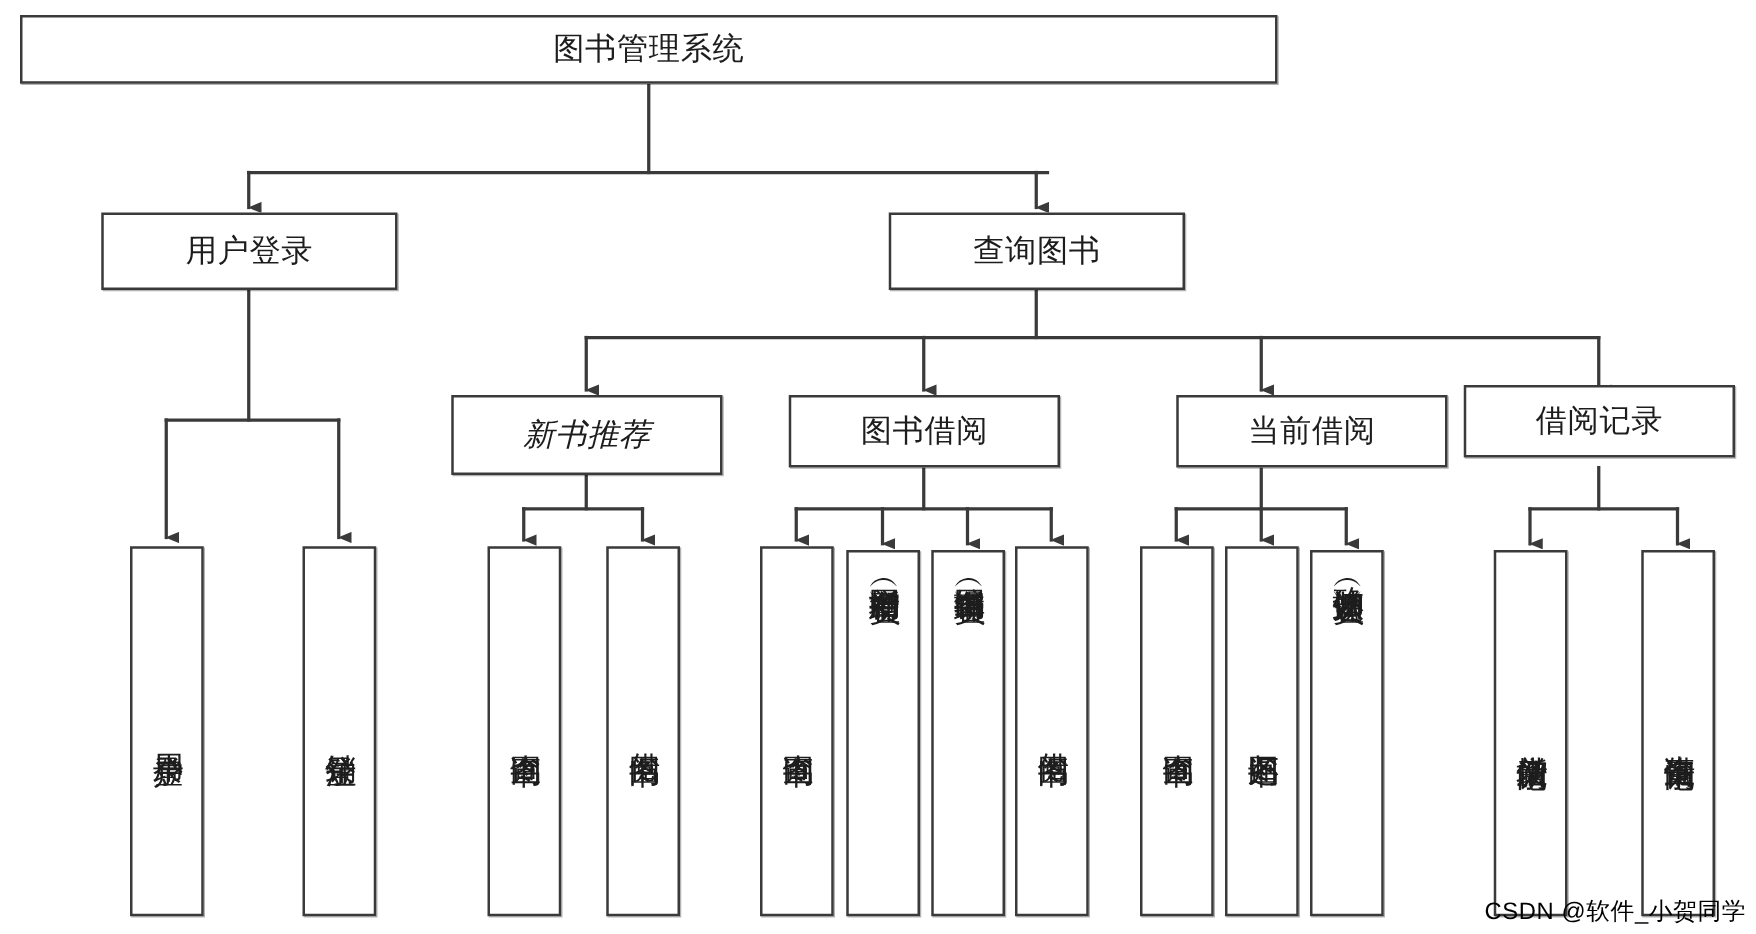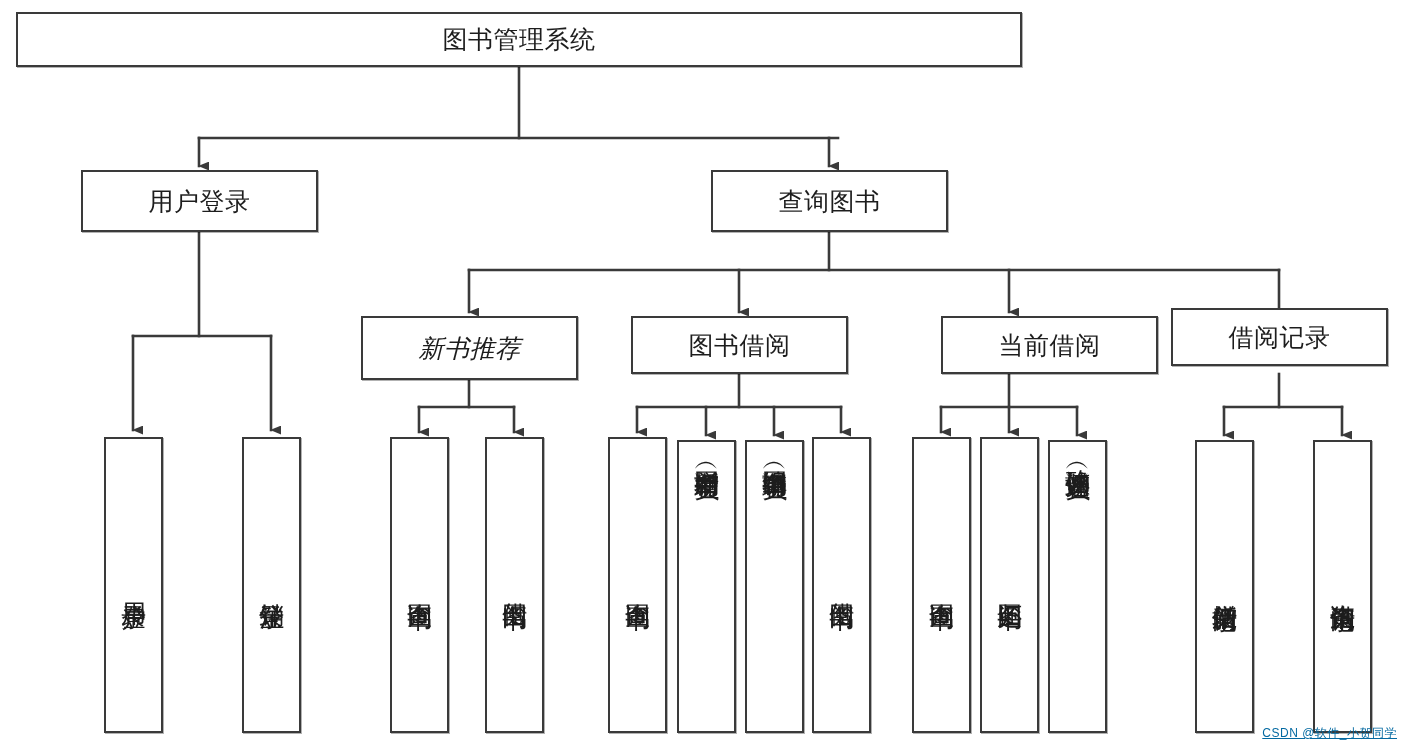--- a/index.html
+++ b/index.html
@@ -56,26 +56,25 @@
     white-space: nowrap;
   }
   .node-v.center-v {
     align-items: center;
     padding-top: 0;
   }
   #watermark {
     position: absolute;
     right: 8px;
     bottom: 5px;
-    font-size: 12px;
-    color: #0369a1;
+    font-size: 19px;
+    color: #000000;
     letter-spacing: 0.5px;
     white-space: nowrap;
     user-select: none;
-    text-decoration: underline;
   }
 </style>
 </head>
 <body>
 
 <div id="diagram-root">
 
   <svg id="edge-layer" viewBox="0 0 1405 747" width="1405" height="747" xmlns="http://www.w3.org/2000/svg">
     <defs>
       <marker id="arrowhead" markerWidth="9" markerHeight="11" refX="4.5" refY="10.2" orient="auto" markerUnits="userSpaceOnUse">

